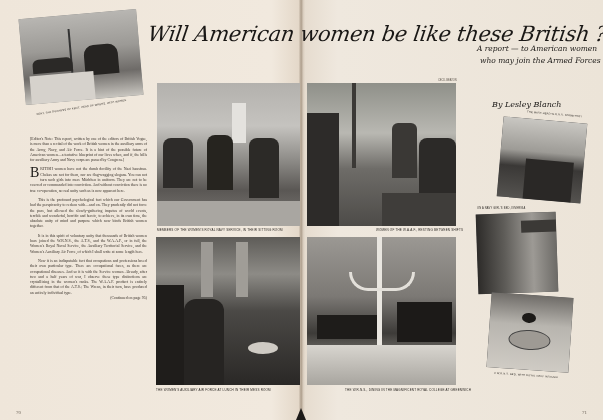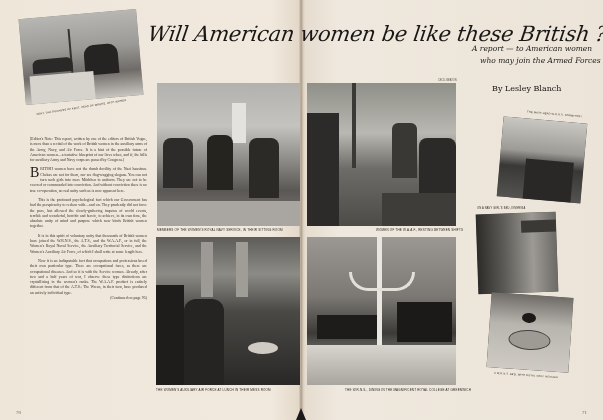--- a/index.html
+++ b/index.html
@@ -6,23 +6,23 @@
   body { width:603px; height:420px; overflow:hidden; background:#ede4d8; position:relative; font-family:"Liberation Serif", serif; }
   .spread { position:absolute; inset:0; background:linear-gradient(90deg,#efe6da 0%,#f1e9de 45%,#e4d8c9 49.5%,#cdbfae 50%,#e6dccf 50.6%,#efe8de 56%,#ece4d8 100%); }
   .gutter { position:absolute; left:299px; top:0; width:4px; height:420px; background:linear-gradient(90deg,rgba(0,0,0,0.02),rgba(80,60,40,0.25),rgba(0,0,0,0.02)); }
   .gutter-bottom { position:absolute; left:296px; top:408px; width:10px; height:12px; background:#1c1a18; clip-path:polygon(50% 0,100% 100%,0 100%); }
 
   .photo { position:absolute; overflow:hidden; background:#555; }
   .photo .ph { position:absolute; inset:0; }
   .caption { position:absolute; font-family:"Liberation Sans", sans-serif; font-size:3px; letter-spacing:0.2px; color:#2a2622; text-transform:uppercase; white-space:nowrap; }
 
   .title { position:absolute; left:148px; top:22px; font-family:"DejaVu Serif", serif; font-style:italic; font-size:21px; color:#1a1816; letter-spacing:-0.3px; white-space:nowrap; transform:skewX(-8deg); }
-  .subtitle { position:absolute; left:472px; top:43px; width:130px; font-family:"DejaVu Serif", serif; font-style:italic; font-size:7.5px; line-height:12px; color:#1a1816; }
+  .subtitle { position:absolute; left:472px; top:43px; width:130px; font-family:"DejaVu Serif", serif; font-style:italic; font-size:7.5px; line-height:12px; color:#1a1816;text-align:center; }
   .subtitle div { white-space:nowrap; }
-  .byline { position:absolute; left:492px; top:84px; font-family:"DejaVu Serif", serif; font-size:8px; color:#1a1816; white-space:nowrap; }
+  .byline { position:absolute; left:492px; top:100px; font-family:"DejaVu Serif", serif; font-style:italic; font-size:8px; color:#1a1816; white-space:nowrap; }
 
   .body-col { position:absolute; left:30px; top:137px; width:117px; font-size:3.9px; line-height:5.3px; color:#3a332c; text-align:justify; }
   .body-col p { margin:0 0 4px 0; }
   .body-col .note { font-style:normal; }
   .dropcap { float:left; font-size:14px; line-height:11px; margin-right:1px; color:#1a1816; }
   .continued { display:block; text-align:right; }
 
   .folio { position:absolute; top:410px; font-family:"Liberation Serif", serif; font-size:5px; color:#6b6258; }
   .credit { position:absolute; font-family:"Liberation Sans", sans-serif; font-size:2.6px; color:#5d554c; text-transform:uppercase; }
 </style>

